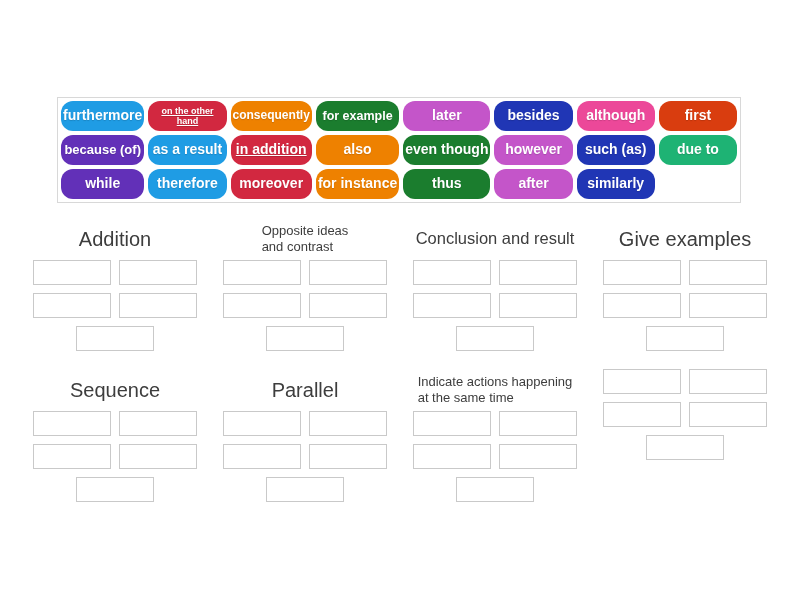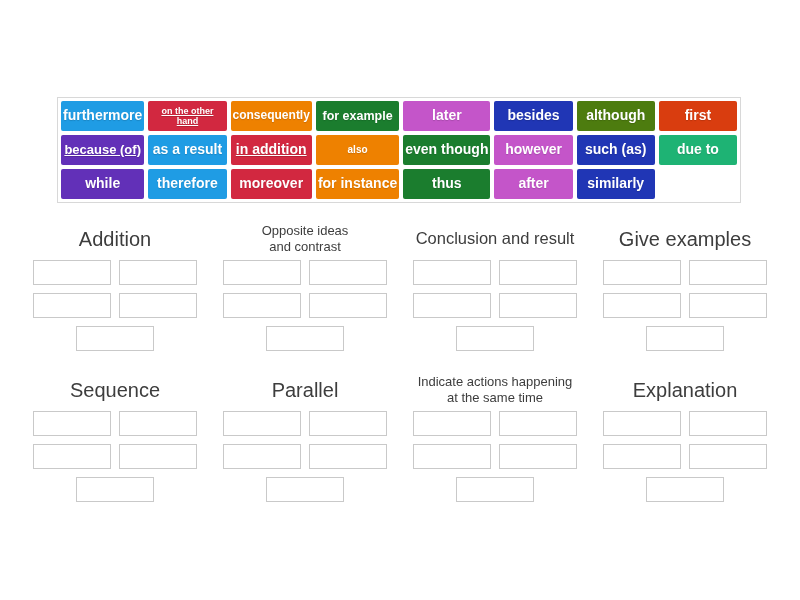--- a/index.html
+++ b/index.html
@@ -18,21 +18,21 @@
     width: 684px;
     background: #ffffff;
     border: 1px solid #d8d8d8;
     padding: 3px;
     display: grid;
     grid-template-columns: repeat(8, 1fr);
     gap: 4px;
   }
   .tile {
     height: 30px;
-    border-radius: 2px;
+    border-radius: 12px;
     color: #ffffff;
     font-weight: 700;
     display: flex;
     align-items: center;
     justify-content: center;
     text-align: center;
     line-height: 1.12;
     padding: 0 2px;
     cursor: grab;
     text-shadow: 0 1px 1px rgba(0,0,0,0.15);
@@ -47,21 +47,21 @@
     display: grid;
     grid-template-columns: repeat(4, 1fr);
     row-gap: 18px;
   }
   .group { display: flex; flex-direction: column; align-items: center; }
   .group-title {
     height: 42px;
     display: flex;
     align-items: center;
     justify-content: center;
-    text-align: center;
+    text-align: left;
     color: #3d3d3d;
     white-space: pre-line;
     line-height: 1.2;
     max-width: 186px;
   }
   .group-title.big { font-size: 20px; }
   .group-title.mid { font-size: 16.5px; }
   .group-title.two-line { font-size: 13px; }
   .slots {
     display: grid;
@@ -91,36 +91,36 @@
     </div>
     <div class="tile" style="background: rgb(27, 125, 46); font-size: 12.5px;">
       <span>for example</span>
     </div>
     <div class="tile" style="background: rgb(196, 85, 201); font-size: 14px;">
       <span>later</span>
     </div>
     <div class="tile" style="background: rgb(32, 54, 181); font-size: 14px;">
       <span>besides</span>
     </div>
-    <div class="tile" style="background: #4d7c0f; font-size: 14px;">
+    <div class="tile" style="background: #ec4899; font-size: 14px;">
       <span>although</span>
     </div>
     <div class="tile" style="background: rgb(217, 61, 15); font-size: 14px;">
       <span>first</span>
     </div>
-    <div class="tile" style="background: rgb(98, 48, 184); font-size: 13px; text-decoration: underline;">
+    <div class="tile" style="background: rgb(98, 48, 184); font-size: 13px;">
       <span>because (of)</span>
     </div>
     <div class="tile" style="background: rgb(31, 156, 228); font-size: 14px;">
       <span>as a result</span>
     </div>
     <div class="tile" style="background: rgb(210, 40, 64); font-size: 14px; text-decoration: underline;">
       <span>in addition</span>
     </div>
-    <div class="tile" style="background: rgb(238, 129, 0); font-size: 10px; text-align: right;">
+    <div class="tile" style="background: rgb(238, 129, 0); font-size: 14px; text-align: right;">
       <span>also</span>
     </div>
     <div class="tile" style="background: rgb(27, 125, 46); font-size: 14px; justify-content: center;">
       <span>even though</span>
     </div>
     <div class="tile" style="background: rgb(196, 85, 201); font-size: 14px;">
       <span>however</span>
     </div>
     <div class="tile" style="background: rgb(32, 54, 181); font-size: 14px;">
       <span>such (as)</span>
@@ -217,21 +217,20 @@
 at the same time</div>
       <div class="slots">
         <div class="slot"></div>
         <div class="slot"></div>
         <div class="slot"></div>
         <div class="slot"></div>
         <div class="slot"></div>
       </div>
     </div>
     <div class="group">
-      <div class="group-title big">Explanation</div>
       <div class="slots">
         <div class="slot"></div>
         <div class="slot"></div>
         <div class="slot"></div>
         <div class="slot"></div>
         <div class="slot"></div>
       </div>
     </div>
   </div>
 

